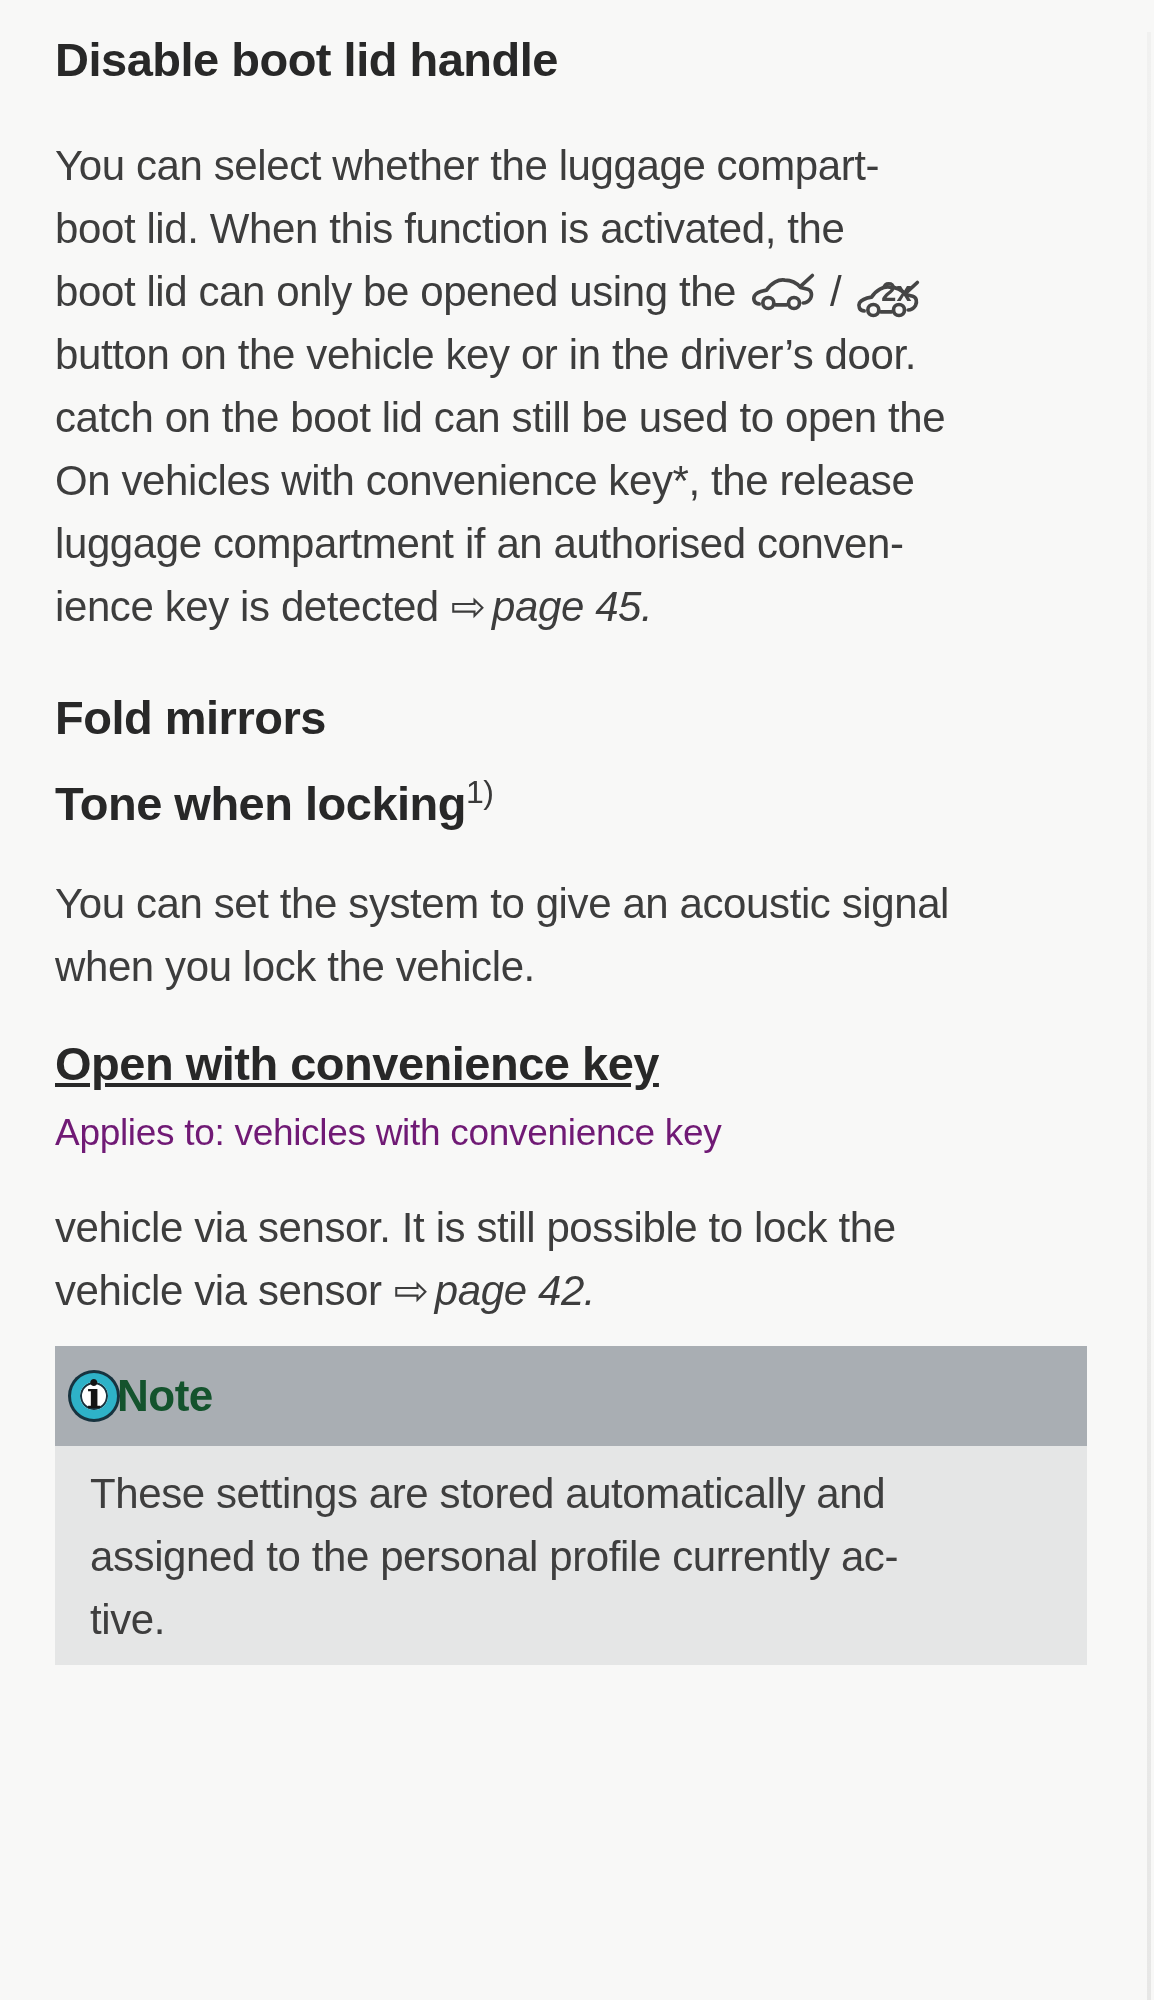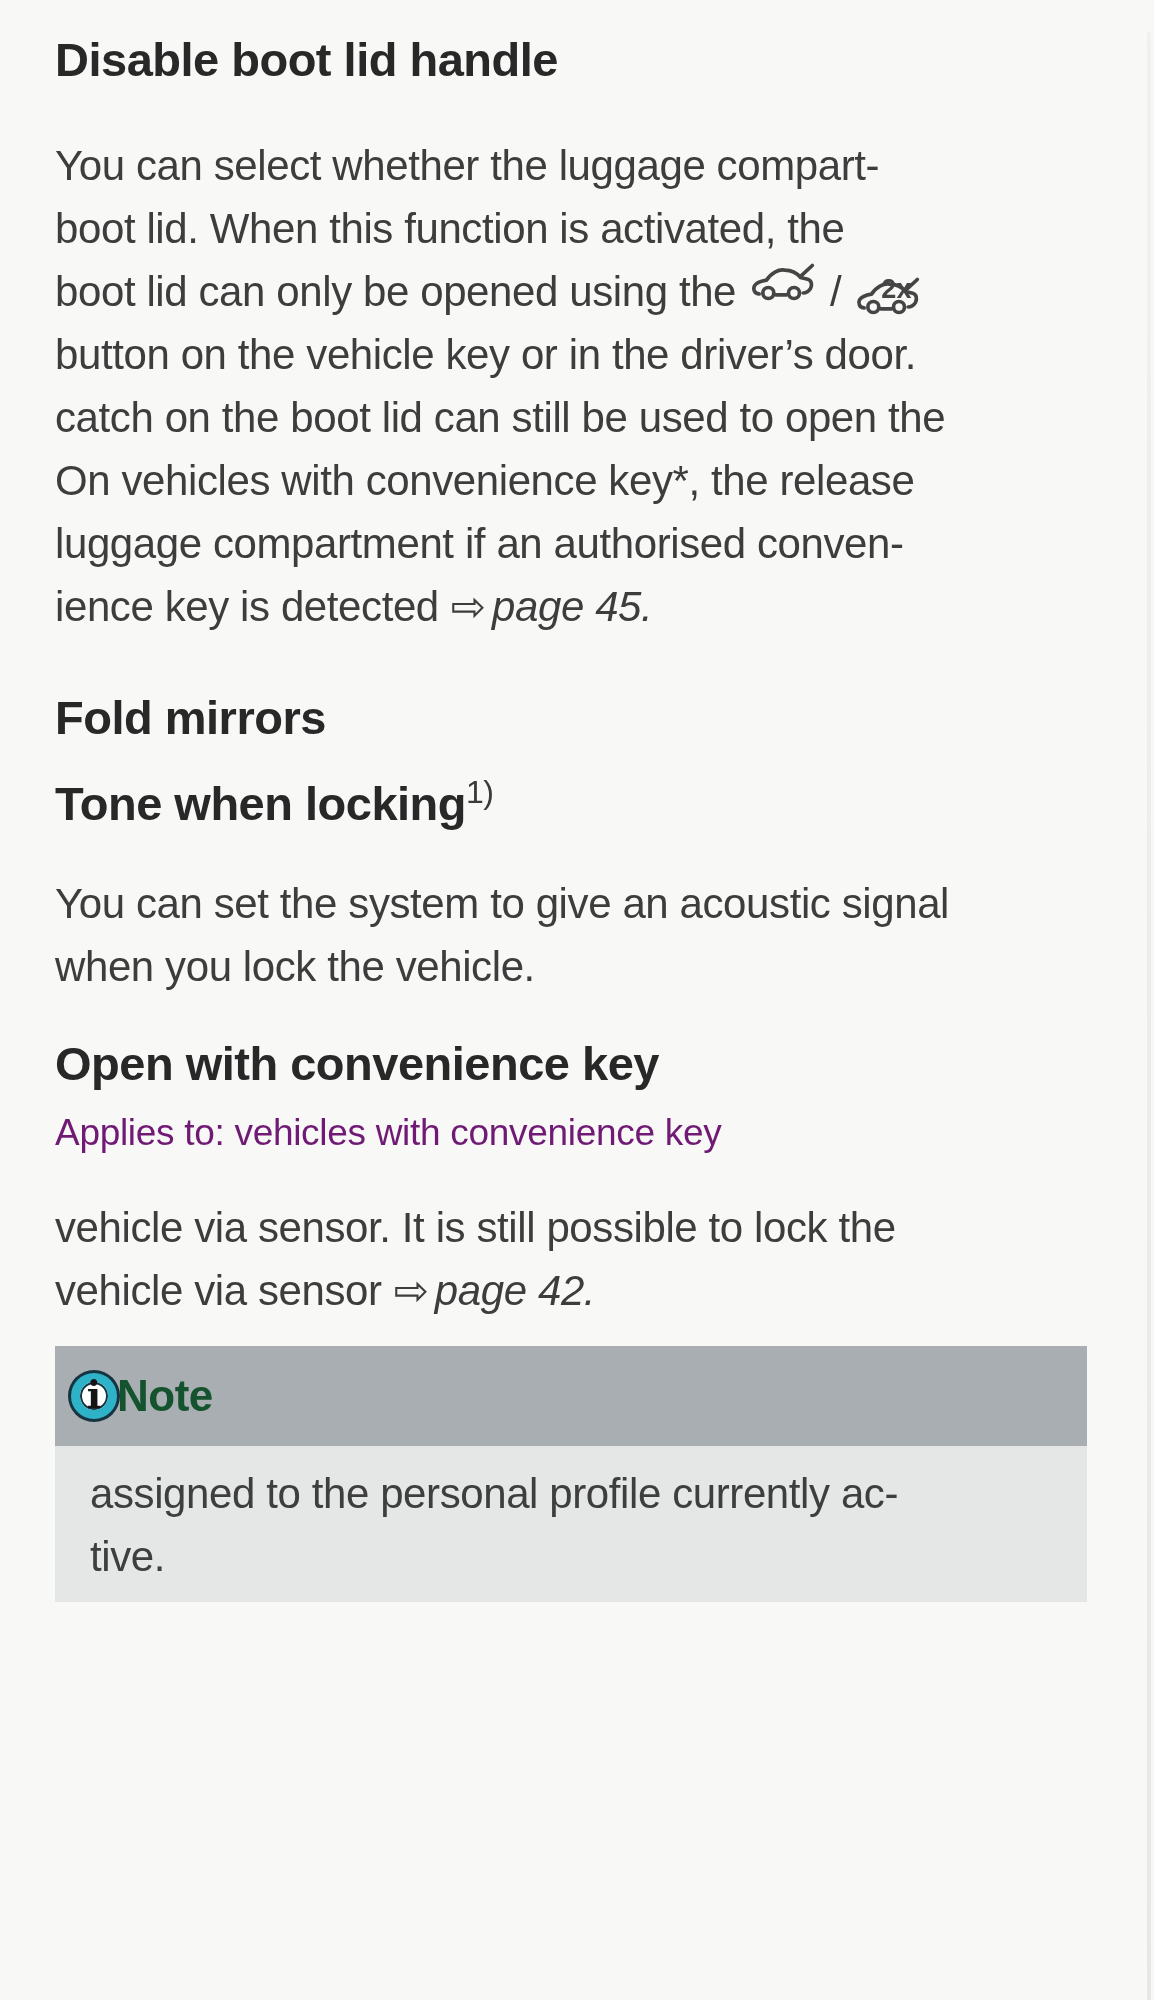--- a/index.html
+++ b/index.html
@@ -30,38 +30,38 @@
   h1, h2 {
     font-size: 47px;
     line-height: 56px;
     font-weight: bold;
     color: #282828;
     letter-spacing: -0.5px;
   }
   .h-top { margin-top: 32px; }
   .h-fold { margin-top: 52px; }
   .h-tone { margin-top: 30px; }
-  .h-open { margin-top: 38px; }
+  .h-open { margin-top: 38px; text-decoration: underline; }
   .sup {
     font-weight: normal;
     font-size: 32px;
     vertical-align: super;
     line-height: 0;
     color: #3a3a3a;
   }
   .para { margin-top: 46px; }
   .para-after-h { margin-top: 40px; }
   .line {
     font-size: 42px;
     line-height: 63px;
     letter-spacing: -0.4px;
     white-space: nowrap;
     color: #3d3d3d;
   }
-  .icon-line { display: flex; }
+  .icon-line { display: flex; align-items: center; }
   .inline-icon {
     display: inline-block;
     position: relative;
     margin-left: 14px;
     flex: 0 0 auto;
   }
   .inline-icon svg { display: block; }
   .slash { margin-left: 14px; }
   .twox-label {
     position: absolute;
@@ -192,19 +192,20 @@
   </div>
 
   <div class="note-box">
     <div class="note-header">
       <span class="note-icon">
         <span class="note-icon-glyph">i</span>
       </span>
       <span class="note-title">Note</span>
     </div>
     <div class="note-body">
+      <div class="line">These settings are stored automatically and</div>
       <div class="line">assigned to the personal profile currently ac-</div>
       <div class="line">tive.</div>
     </div>
   </div>
 
   <div class="page-edge"></div>
 </div>
 
 </body></html>

